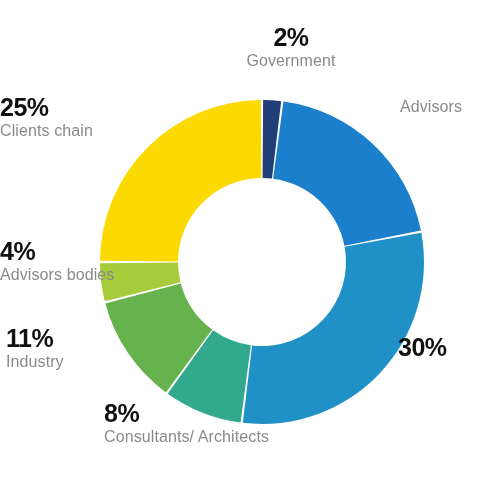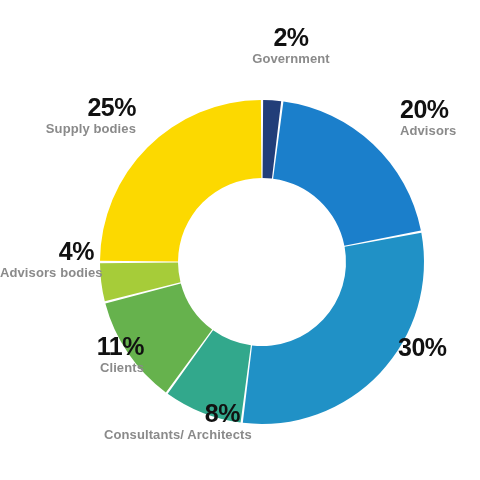--- a/index.html
+++ b/index.html
@@ -36,37 +36,37 @@
   .callout .pct {
     display: block;
     font-size: 25px;
     font-weight: bold;
     color: #111111;
     letter-spacing: -0.5px;
     line-height: 1.05;
   }
   .callout .lbl {
     display: block;
-    font-size: 13px;
-    font-weight: bold;
+    font-size: 16px;
+    font-weight: normal;
     color: #8a8a8a;
     letter-spacing: 0.1px;
     margin-top: 2px;
     line-height: 1.1;
   }
   .align-left  { text-align: left; }
-  .align-right { text-align: right; }
+  .align-right { text-align: left; }
   .align-center{ text-align: center; }
 
   
   #callout-government { left: 229px; top: 24px;  width: 124px; }
   #callout-clients    { left: 400px; top: 96px;  width: 80px;  }
   #callout-contractors{ left: 398px; top: 334px; width: 82px;  }
   #callout-consultants{ left: 104px; top: 400px; width: 136px; }
-  #callout-advisors   { left: 28px;  top: 325px; width: 116px; margin-top: 8px; }
+  #callout-advisors   { left: 6px;  top: 325px; width: 116px; }
   #callout-industry   { left: 0px;   top: 238px; width: 94px;  }
   #callout-supply     { left: 0px;   top: 94px;  width: 136px; }
 </style>
 </head>
 <body>
 
 <div id="chart-root">
 
   <svg id="donut-svg" viewBox="0 0 480 480">
     <g id="donut-slices">
@@ -79,41 +79,40 @@
         <path d="M 100.00 260.87 A 162 162 0 0 1 260.87 100.00 L 261.41 178.00 A 84 84 0 0 0 178.00 261.41 Z" fill="#fcd900"></path>
       </g>
   </svg>
 
   <div class="callout align-center" id="callout-government">
     <span class="pct">2%</span>
     <span class="lbl">Government</span>
   </div>
 
   <div class="callout align-left" id="callout-clients">
-    <span class="pct">20%</span>
     <span class="lbl">Advisors</span>
   </div>
 
   <div class="callout align-left" id="callout-contractors">
     <span class="pct">30%</span>
   </div>
 
   <div class="callout align-right" id="callout-consultants">
     <span class="pct">8%</span>
     <span class="lbl">Consultants/ Architects</span>
   </div>
 
   <div class="callout align-right" id="callout-advisors">
     <span class="pct">11%</span>
-    <span class="lbl">Clients</span>
+    <span class="lbl">Industry</span>
   </div>
 
   <div class="callout align-right" id="callout-industry">
     <span class="pct">4%</span>
     <span class="lbl">Advisors bodies</span>
   </div>
 
   <div class="callout align-right" id="callout-supply">
     <span class="pct">25%</span>
-    <span class="lbl">Supply bodies</span>
+    <span class="lbl">Clients chain</span>
   </div>
 
 </div>
 
 </body></html>

